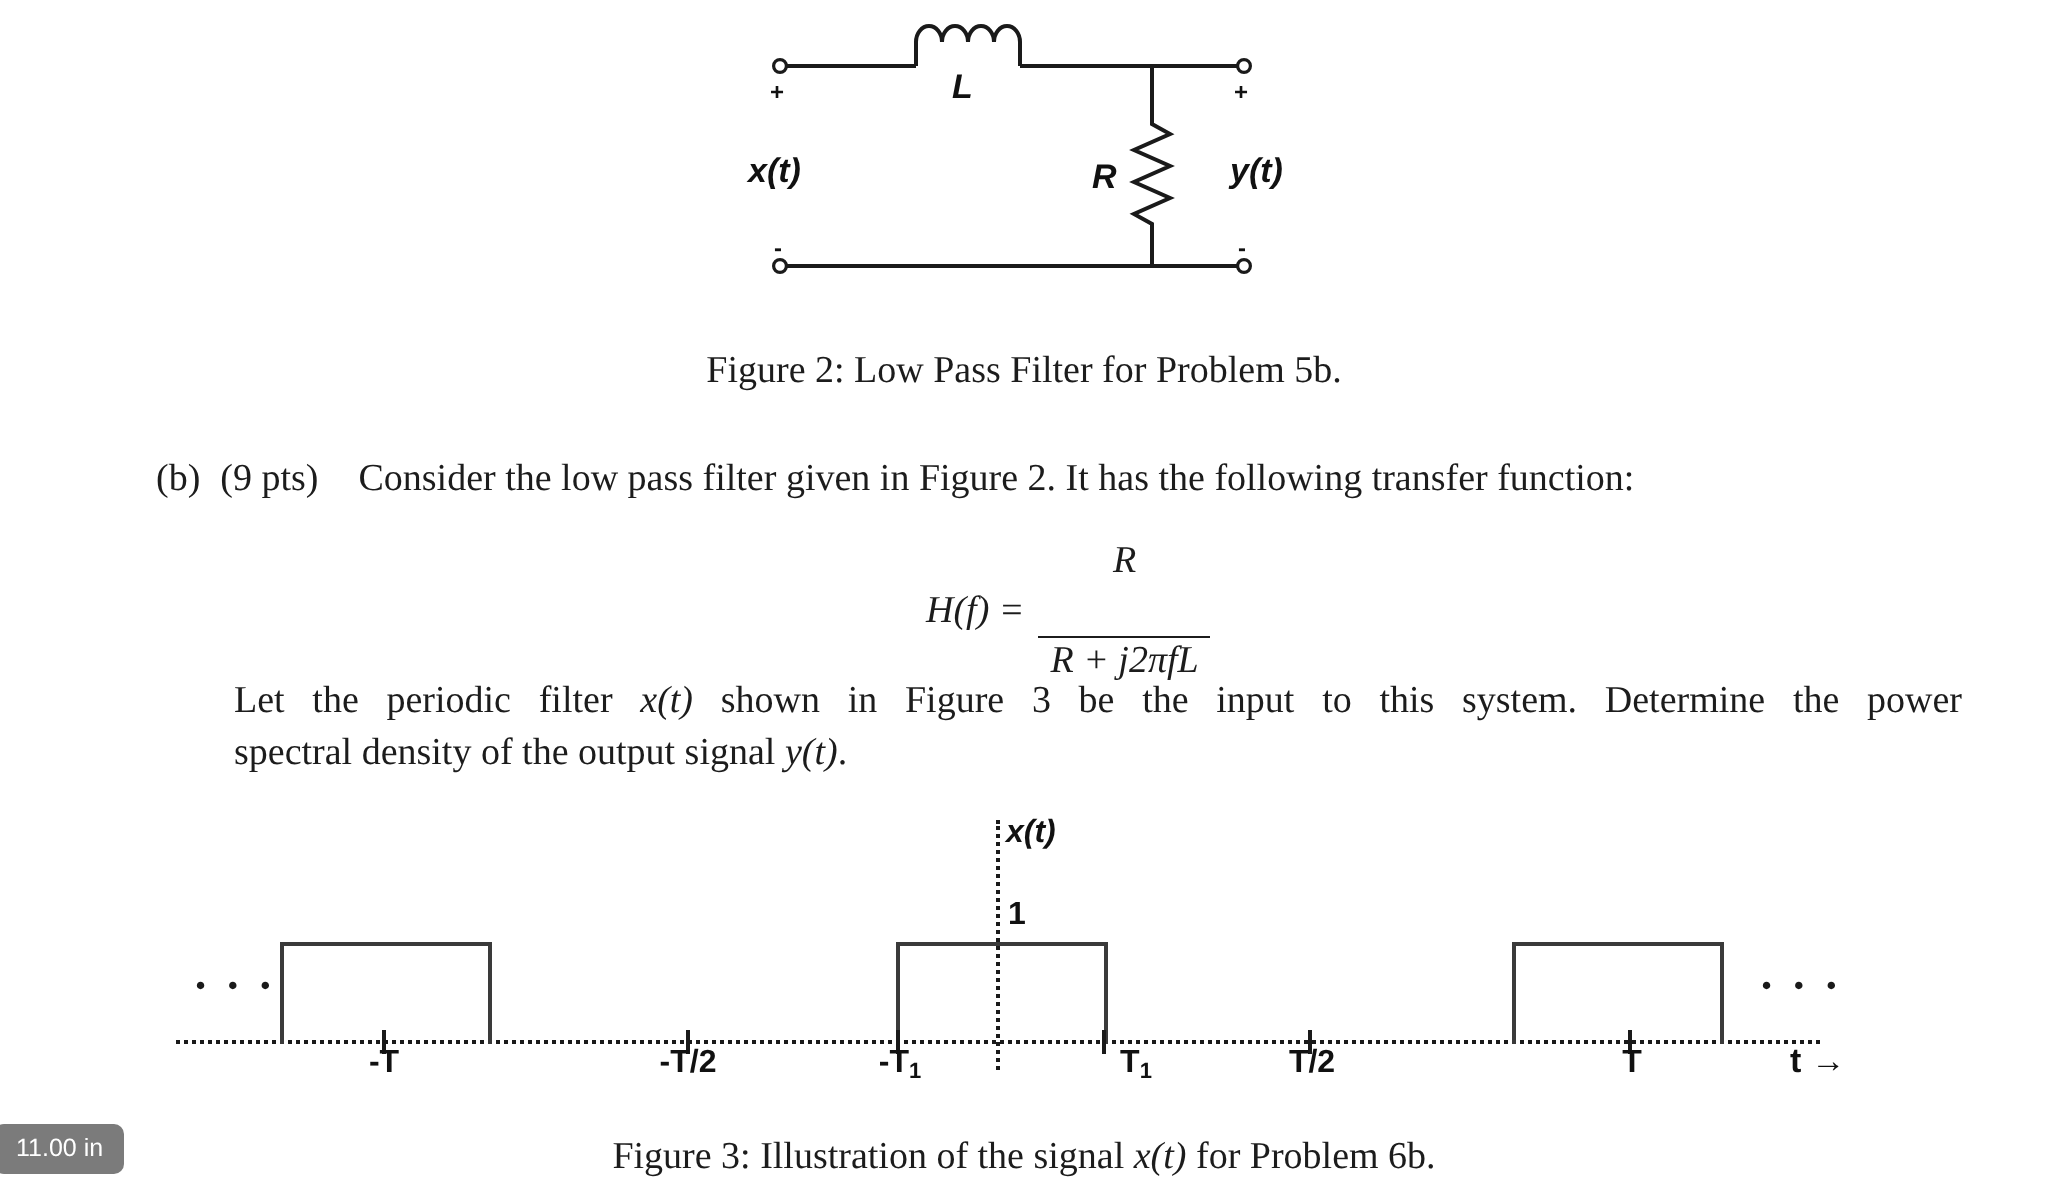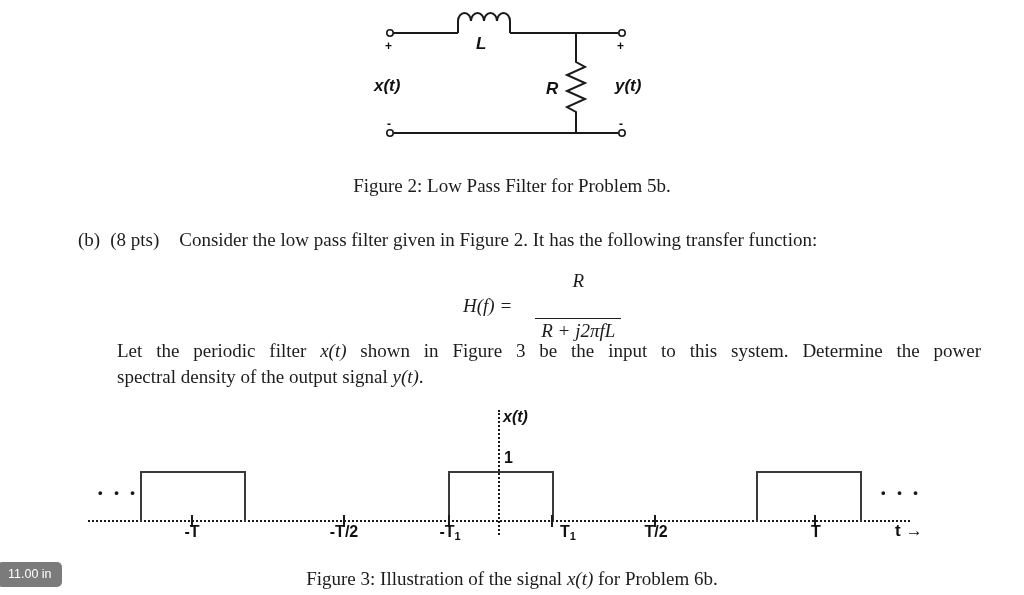--- a/index.html
+++ b/index.html
@@ -24,21 +24,21 @@
   .fig3-caption{top:568px;}
   .partb{left:78px;top:229px;font-size:19px;white-space:nowrap;}
   .partb .pts{margin-left:10px;}
   .partb .intro{margin-left:20px;}
   .bodyline{left:117px;width:864px;font-size:19px;}
   .bl1{top:340px;text-align:justify;text-align-last:justify;}
   .bl2{top:366px;}
 
   
   .equation{left:463px;top:269px;display:flex;align-items:center;font-size:19px;}
-  .equation .lhs{margin-right:23px;}
+  .equation .lhs{margin-right:7px;}
   .frac{display:inline-flex;flex-direction:column;align-items:center;}
   .frac .num{line-height:24px;padding:0 4px;}
   .frac .den{line-height:24px;padding:0 6px;border-top:1.6px solid #1c1c1c;margin-top:25px;}
 
   
   .haxis{left:88px;top:520px;width:822px;height:0;border-top:2px dotted #1a1a1a;}
   .vaxis{left:498px;top:410px;width:0;height:125px;border-left:2px dotted #1a1a1a;}
   .pulse{top:471px;height:49px;border:2px solid #3a3a3a;border-bottom:none;}
   .pulse-left{left:140px;width:102px;}
   .pulse-center{left:448px;width:102px;}
@@ -80,21 +80,21 @@
     <text class="pm" x="251" y="128">-</text>
     <text class="lbl" x="108" y="49">L</text>
     <text class="lbl" x="178" y="94">R</text>
     <text class="lbl" x="6" y="91">x(t)</text>
     <text class="lbl" x="247" y="91">y(t)</text>
   </svg>
 
   <div class="abs caption fig2-caption">Figure 2: Low Pass Filter for Problem 5b.</div>
 
   <div class="abs partb">
-    <span>(b)</span><span class="pts">(8 pts)</span><span class="intro">Consider the low pass filter given in Figure 2. It has the following transfer function:</span>
+    <span>(b)</span><span class="pts">(9 pts)</span><span class="intro">Consider the low pass filter given in Figure 2. It has the following transfer function:</span>
   </div>
 
   <div class="abs equation">
     <span class="lhs math">H(f) =</span>
     <span class="frac">
       <span class="num math">R</span>
       <span class="den math">R + j2πfL</span>
     </span>
   </div>
 

